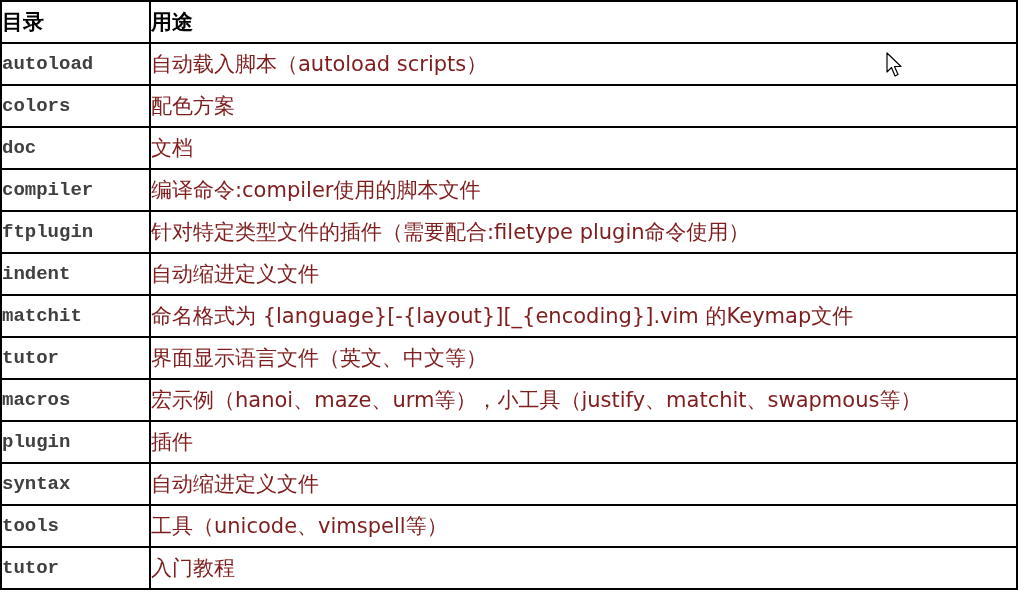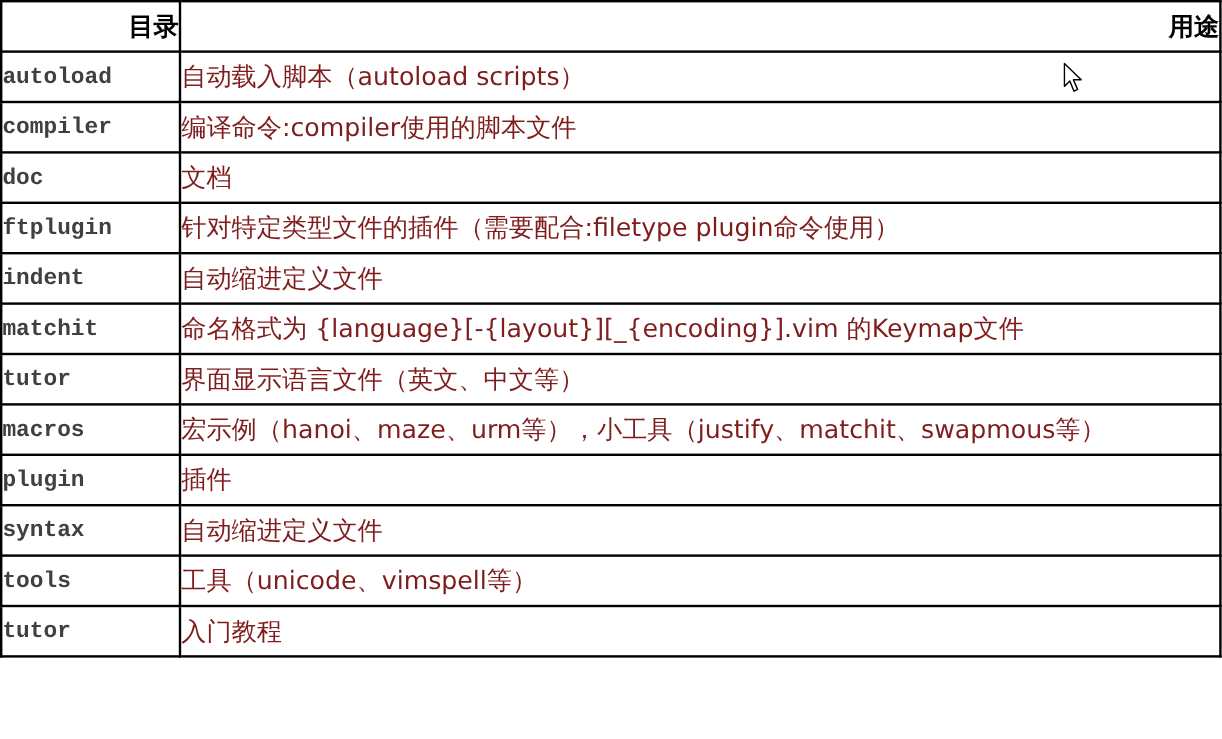--- a/index.html
+++ b/index.html
@@ -9,21 +9,21 @@
       width: 1018px; border-collapse: collapse;
       table-layout: fixed;
     }
     table.dirs td, table.dirs th {
       border: 2px solid #000;
       height: 40px; padding: 0;
     }
     table.dirs th {
       font-family: "DejaVu Sans", sans-serif;
       font-weight: bold; font-size: 21px; color: #000;
-      text-align: right; height: 40px;
+      text-align: left; height: 40px;
     }
     col.c1 { width: 149px; }
     td.dir {
       font-family: "Liberation Mono", "DejaVu Sans Mono", monospace;
       font-weight: bold; font-size: 19px; color: #404040;
       padding-left: 16px;
     }
     td.use {
       font-family: "DejaVu Sans", sans-serif;
       font-size: 21px; color: #7f1d1d;
@@ -44,26 +44,30 @@
       <th>目录</th>
       <th>用途</th>
     </tr>
   </thead>
   <tbody>
     <tr>
         <td class="dir">autoload</td>
         <td class="use">自动载入脚本（autoload scripts）</td>
       </tr>
     <tr>
-        <td class="dir">compiler</td>
-        <td class="use">编译命令:compiler使用的脚本文件</td>
+        <td class="dir">colors</td>
+        <td class="use">配色方案</td>
       </tr>
     <tr>
         <td class="dir">doc</td>
         <td class="use">文档</td>
+      </tr>
+    <tr>
+        <td class="dir">compiler</td>
+        <td class="use">编译命令:compiler使用的脚本文件</td>
       </tr>
     <tr>
         <td class="dir">ftplugin</td>
         <td class="use">针对特定类型文件的插件（需要配合:filetype plugin命令使用）</td>
       </tr>
     <tr>
         <td class="dir">indent</td>
         <td class="use">自动缩进定义文件</td>
       </tr>
     <tr>

